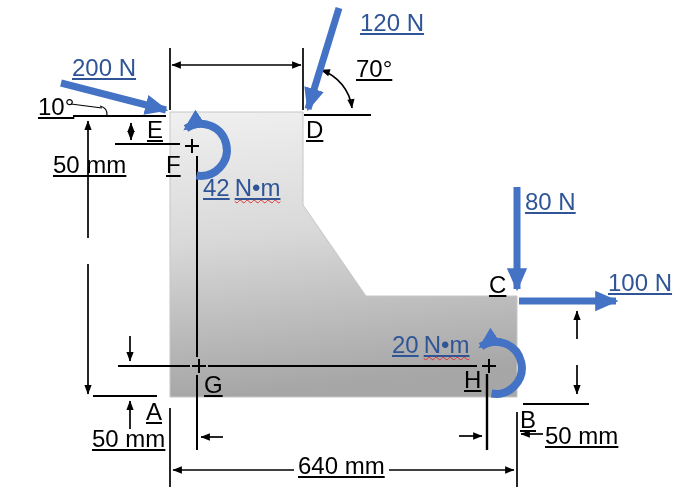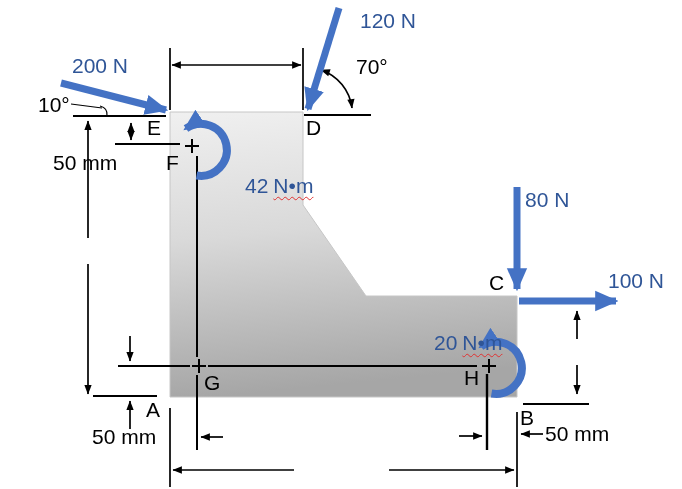--- a/index.html
+++ b/index.html
@@ -2,25 +2,26 @@
 <html><head>
 <meta charset="utf-8">
 <style>
   html,body{margin:0;padding:0;background:#fff;}
   .stage{
     position:relative;width:682px;height:489px;background:#ffffff;overflow:hidden;
     font-family:"Liberation Sans", sans-serif;
   }
   .stage svg{position:absolute;left:0;top:0;}
   .lbl{
-    position:absolute;font-size:21px;line-height:1.05;color:#000;white-space:nowrap;
+    position:absolute;font-size:24px;line-height:1.05;color:#000;white-space:nowrap;
     letter-spacing:0px;
+    text-decoration:underline;
   }
   .blue{color:#2F5597;}
-  .mval{margin-right:5px;margin-left:42px;}
+  .mval{margin-right:5px;}
   .wavy{
     text-decoration-line:underline;
     text-decoration-style:wavy;
     text-decoration-color:#E03131;
     text-decoration-thickness:1px;
     text-underline-offset:3px;
   }
 </style>
 </head>
 <body>
@@ -142,14 +143,15 @@
     <span class="mval">20</span><span class="wavy">N•m</span>
   </div>
 
   <div class="lbl" style="left:464px;top:367px">H</div>
   <div class="lbl" style="left:204px;top:372px">G</div>
   <div class="lbl" style="left:146px;top:399px">A</div>
   <div class="lbl" style="left:520px;top:407px">B</div>
 
   <div class="lbl" style="left:92px;top:426px">50 mm</div>
   <div class="lbl" style="left:545px;top:423px">50 mm</div>
+  <div class="lbl" style="left:298px;top:453px">640 mm</div>
 
 </div>
 
 </body></html>

